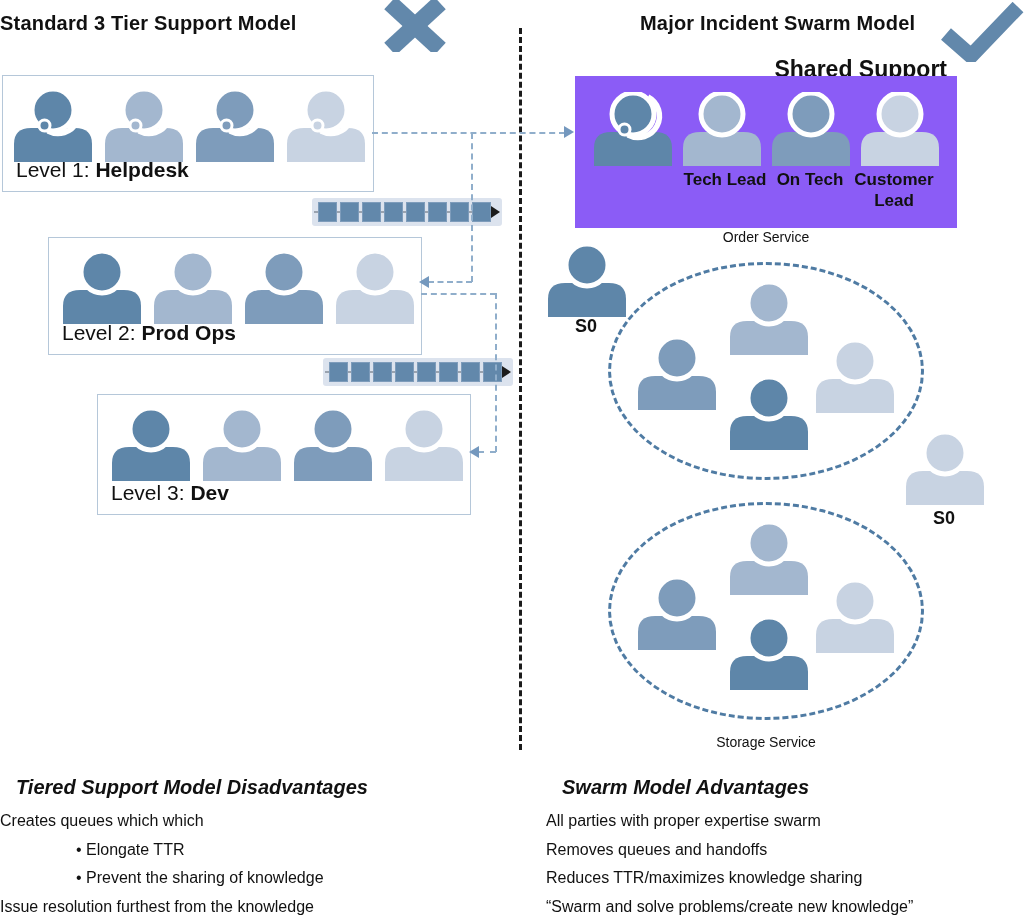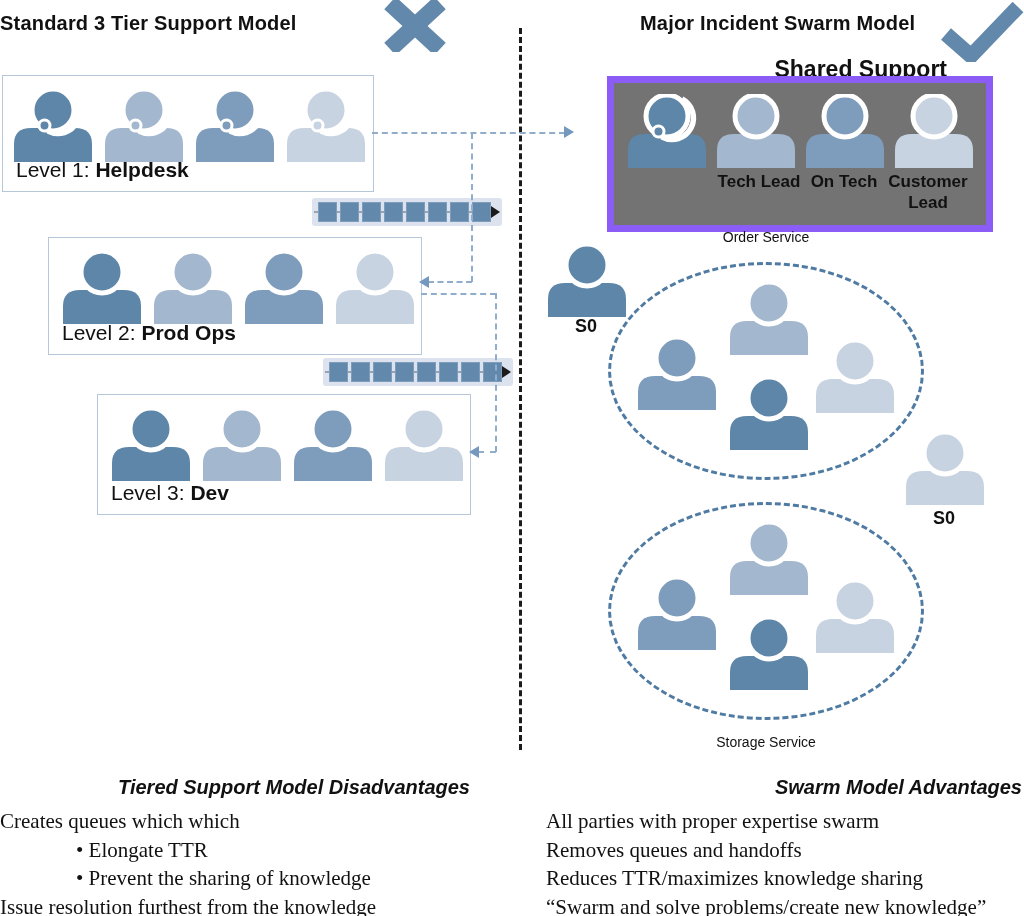--- a/index.html
+++ b/index.html
@@ -26,33 +26,33 @@
   .queue-squares i{display:block;width:19px;height:20px;background:#6288ab;border:1px solid #7e9cbb;box-sizing:border-box;}
   
   .dash-h{border-top:2px dashed #90aecb;height:0;}
   .dash-v{border-left:2px dashed #90aecb;width:0;}
   .arrow-right{width:0;height:0;border-left:10px solid #7498be;border-top:6px solid transparent;border-bottom:6px solid transparent;}
   .arrow-left{width:0;height:0;border-right:10px solid #7498be;border-top:6px solid transparent;border-bottom:6px solid transparent;}
   
   .divider{border-left:3.5px dashed #1b1b1b;width:0;}
   
   .bridge-label{font-size:23px;font-weight:600;text-align:right;}
-  .bridge-box{border:7px solid #8b5cf6;background:#737373;margin-left:32px;}
+  .bridge-box{border:5px solid #8b5cf6;background:#8b5cf6;}
   .role-label{position:absolute;font-size:17px;font-weight:bold;text-align:center;line-height:21px;}
   .service-label{font-size:14px;text-align:center;}
   .swarm-ellipse{border:3px dashed #4f7ba3;border-radius:50%;}
   .slot{position:absolute;line-height:0;}
   .slot-0{left:117px;top:16px;}
   .slot-1{left:25px;top:71px;}
   .slot-2{left:117px;top:111px;}
   .slot-3{left:203px;top:74px;}
   .s0-label{font-size:18px;font-weight:bold;text-align:center;}
   
-  .notes-title{font-size:20px;font-weight:bold;font-style:italic;text-align:right;margin-bottom:8px;}
-  .notes-line{font-size:21px;line-height:28.5px;white-space:nowrap;font-family:Liberation Serif, serif;}
+  .notes-title{font-size:20px;font-weight:bold;font-style:italic;text-align:left;margin-bottom:8px;padding-left:16px;}
+  .notes-line{font-size:16px;line-height:28.5px;white-space:nowrap;}
   .notes-line.indent{padding-left:76px;}
 </style>
 </head>
 <body>
 
 <div class="canvas">
 
   <div class="abs top-title" style="left:0;top:12px;width:470px;">Standard 3 Tier Support Model</div>
 
   <svg class="abs" style="left:381px;top:0;" width="68" height="52" viewBox="0 0 68 52">

